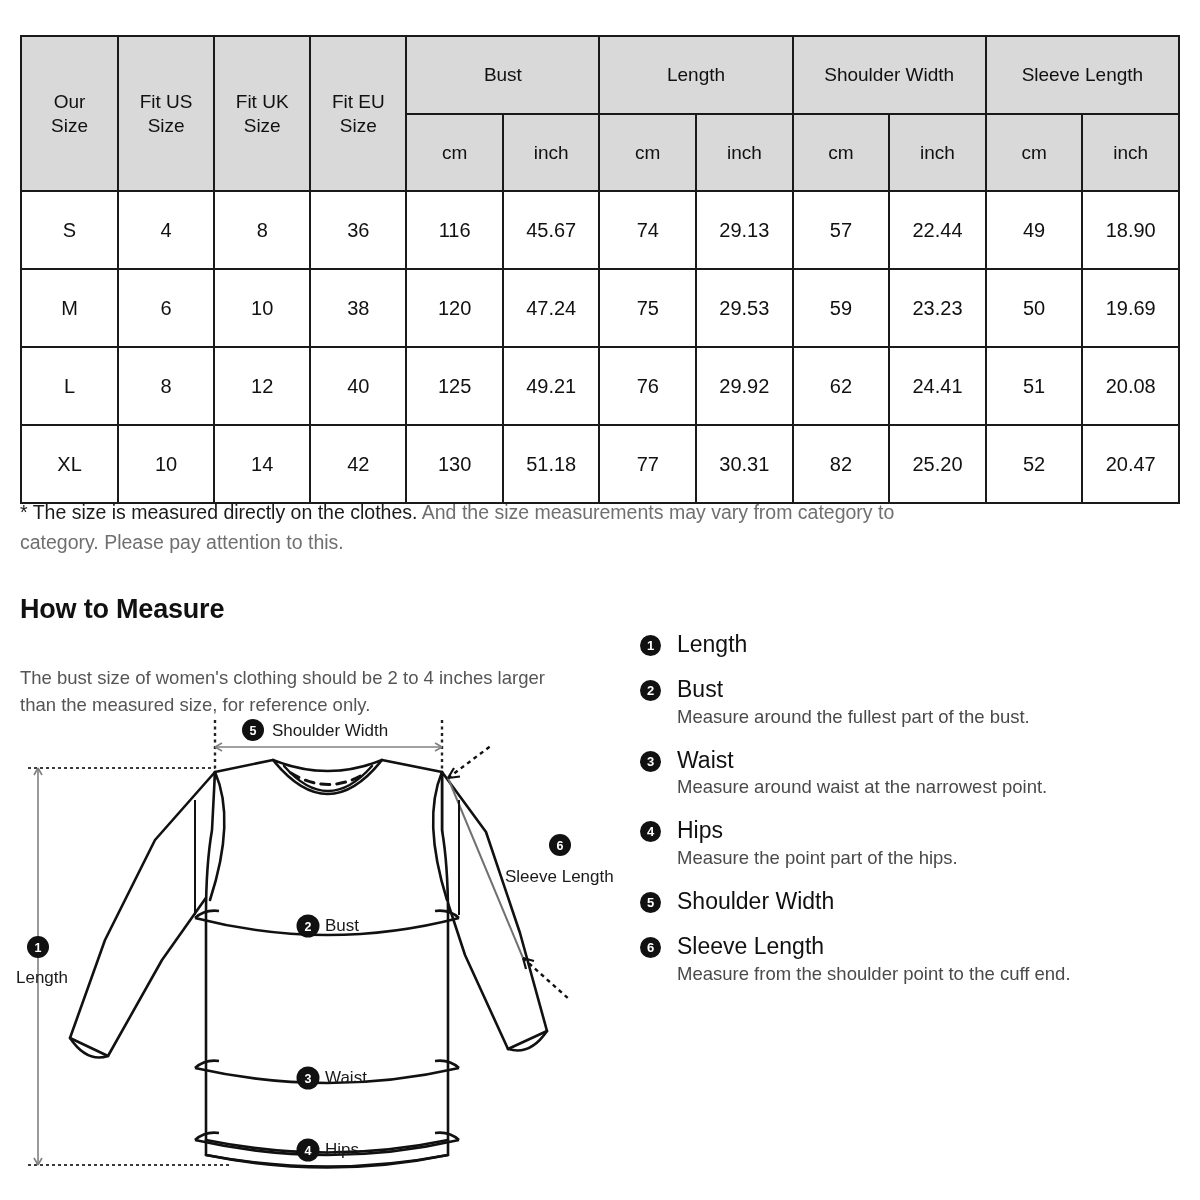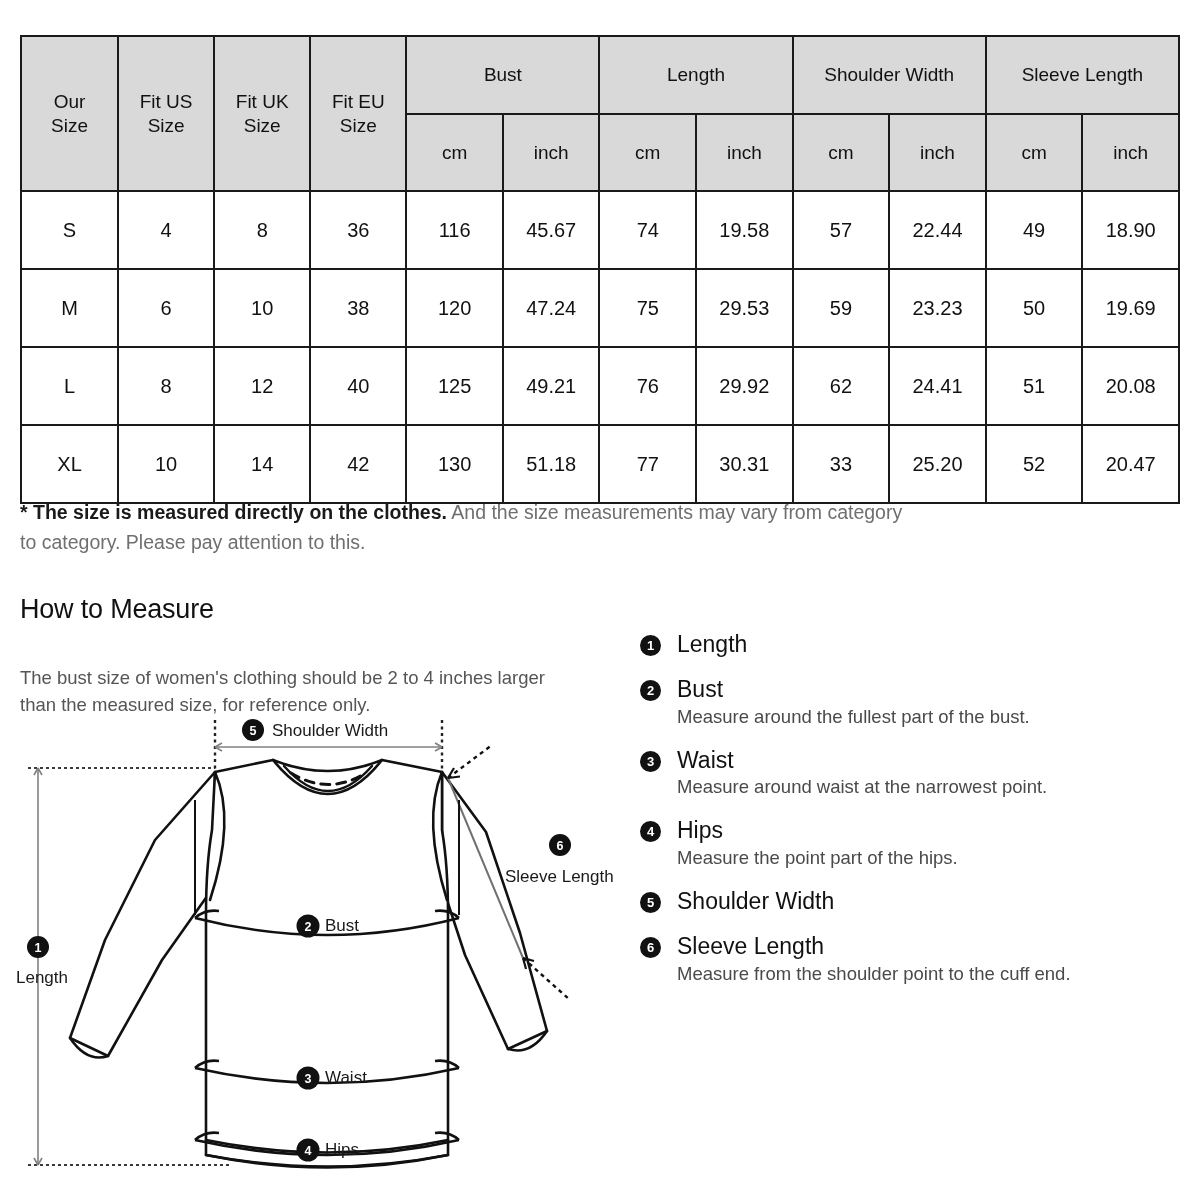--- a/index.html
+++ b/index.html
@@ -70,30 +70,30 @@
     position: absolute;
     left: 20px;
     top: 497px;
     width: 900px;
     font-size: 19.5px;
     line-height: 1.55;
     color: #6f6f6f;
   }
   .note b {
     color: #1a1a1a;
-    font-weight: bold;
+    font-weight: normal;
   }
 
   
   .htm-title {
     position: absolute;
     left: 20px;
     top: 594px;
     font-size: 27px;
-    font-weight: normal;
+    font-weight: bold;
     color: #111111;
     letter-spacing: -0.2px;
   }
   .htm-sub {
     position: absolute;
     left: 20px;
     top: 634px;
     width: 530px;
     font-size: 18.5px;
     line-height: 1.45;
@@ -213,21 +213,21 @@
     </thead>
     <tbody>
       <tr>
         <td>S</td>
         <td>4</td>
         <td>8</td>
         <td>36</td>
         <td>116</td>
         <td>45.67</td>
         <td>74</td>
-        <td>19.58</td>
+        <td>29.13</td>
         <td>57</td>
         <td>22.44</td>
         <td>49</td>
         <td>18.90</td>
       </tr>
       <tr>
         <td>M</td>
         <td>6</td>
         <td>10</td>
         <td>38</td>
@@ -256,21 +256,21 @@
       </tr>
       <tr>
         <td>XL</td>
         <td>10</td>
         <td>14</td>
         <td>42</td>
         <td>130</td>
         <td>51.18</td>
         <td>77</td>
         <td>30.31</td>
-        <td>33</td>
+        <td>82</td>
         <td>25.20</td>
         <td>52</td>
         <td>20.47</td>
       </tr>
     </tbody>
   </table>
 </div>
 
 <div class="note"><b>* The size is measured directly on the clothes.</b><span> And the size measurements may vary from category to category. Please pay attention to this.</span></div>
 

